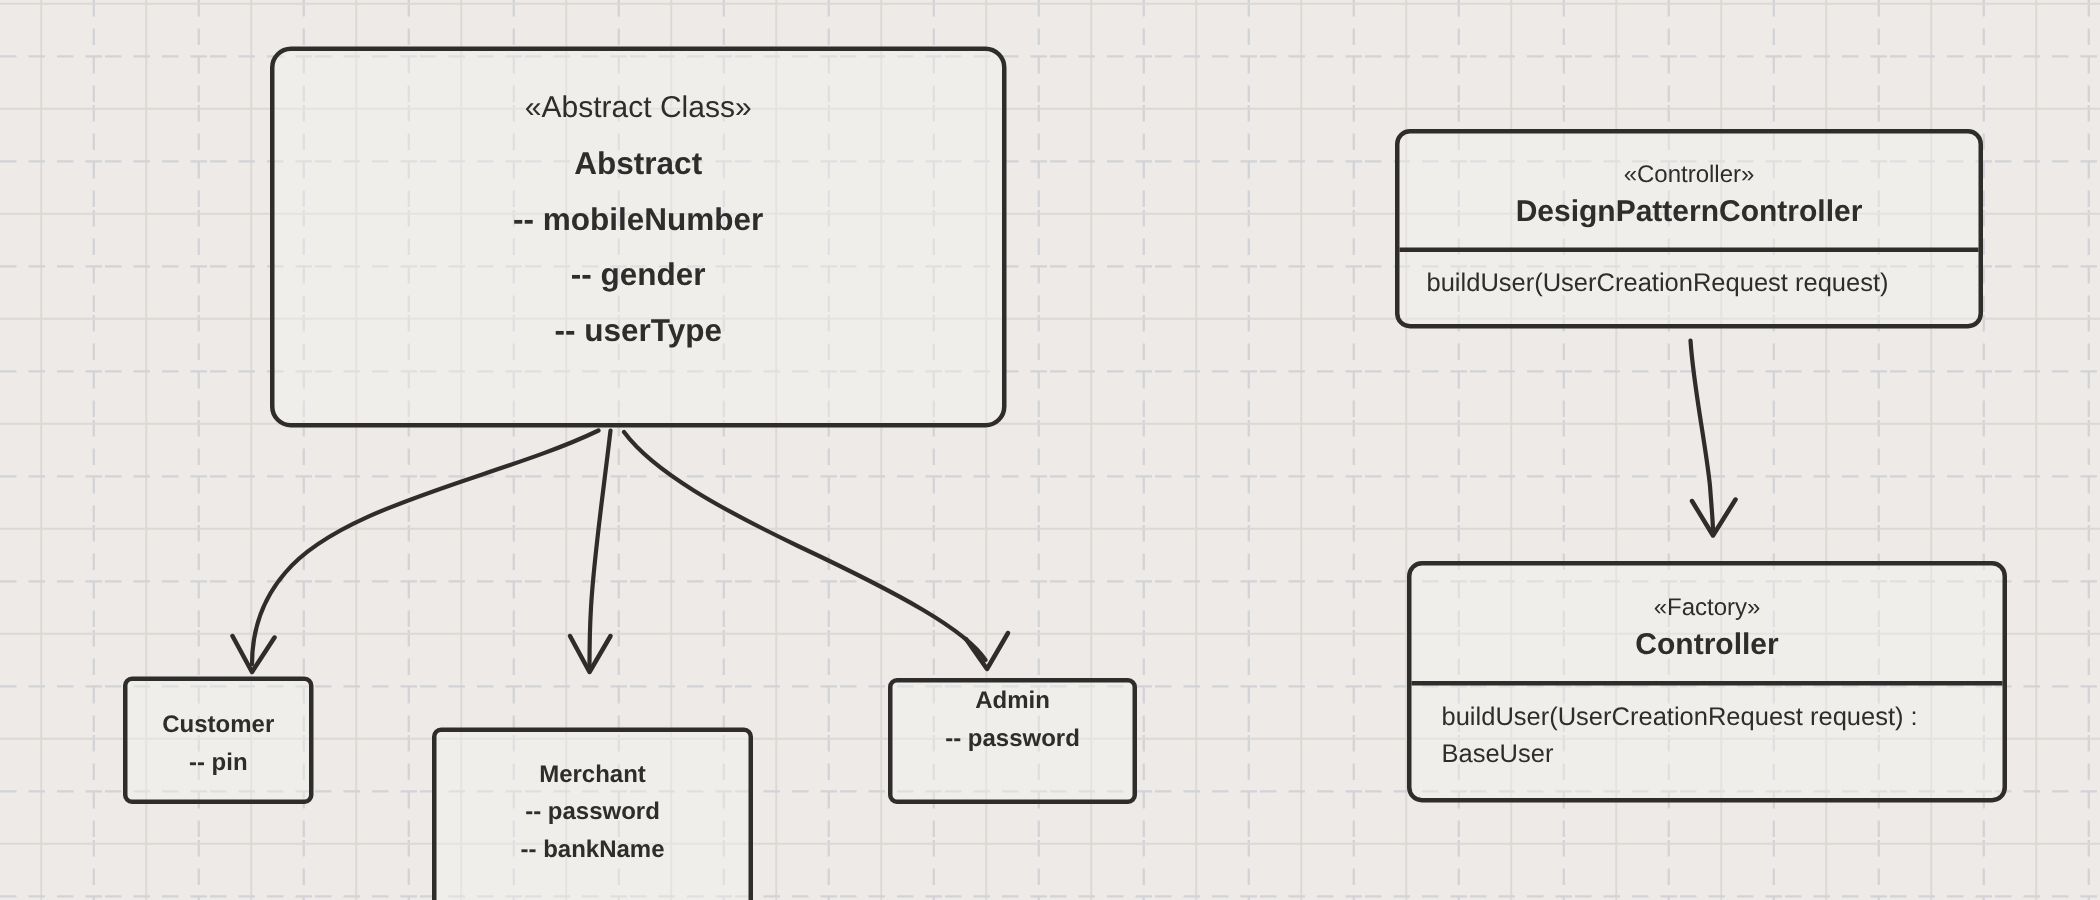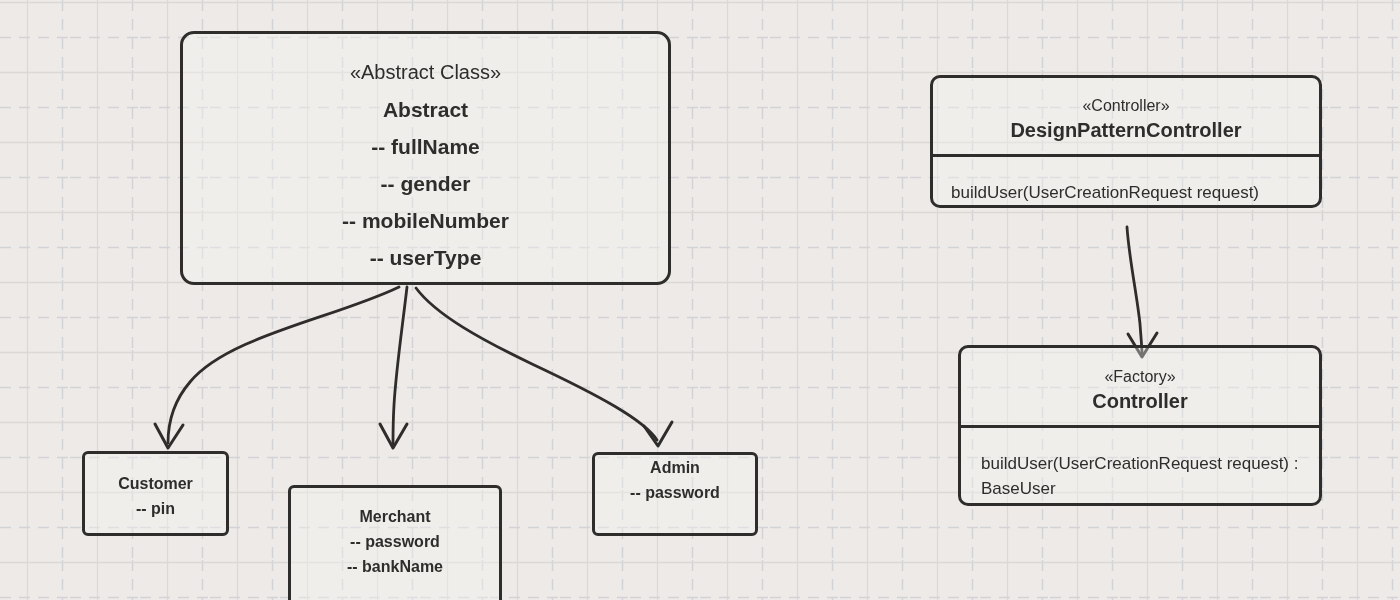--- a/index.html
+++ b/index.html
@@ -29,34 +29,34 @@
     text-align:center;
   }
   
   .base-user{left:180px;top:31px;width:491px;height:254px;border-radius:14px;padding-top:20px;}
   .base-user .line{line-height:37px;font-size:21px;font-weight:700;}
   .base-user .stereo{font-weight:400;font-size:20px;}
 
   
   .small-box{border-radius:6px;}
   .small-box .line{line-height:25px;font-size:16px;font-weight:700;}
-  .customer{left:82px;top:451px;width:147px;height:85px;padding-top:17px;}
+  .customer{left:82px;top:451px;width:127px;height:85px;padding-top:17px;}
   .merchant{left:288px;top:452px;width:214px;height:133px;padding-top:16px;margin-top:33px;}
   .admin{left:592px;top:452px;width:166px;height:84px;padding-top:0;}
 
   
   .comp-box{border-radius:10px;text-align:left;padding:0;}
-  .controller{left:930px;top:75px;width:392px;height:133px;}
-  .factory{left:938px;top:345px;width:364px;height:161px;margin-left:20px;}
+  .controller{left:930px;top:86px;width:392px;height:133px;}
+  .factory{left:938px;top:374px;width:400px;height:161px;}
   .comp-box .hdr{border-bottom:3px solid var(--ink);text-align:center;}
   .controller .hdr{height:79px;padding-top:15px;box-sizing:border-box;}
   .factory .hdr{height:80px;padding-top:16px;box-sizing:border-box;}
   .comp-box .stereo2{font-size:16px;font-weight:400;line-height:25px;}
   .comp-box .name2{font-size:20px;font-weight:700;line-height:25px;}
-  .comp-box .body2{padding:23px 12px 0 18px;}
+  .comp-box .body2{padding:8px 12px 0 18px;}
   .factory .body2{padding-left:20px;}
   .comp-box .method{font-size:17px;font-weight:400;line-height:25px;}
 </style>
 </head>
 <body>
 
 <svg class="layer" width="1400" height="600" viewBox="0 0 1400 600">
   <defs>
     <pattern id="gridpat" width="70" height="70" patternUnits="userSpaceOnUse">
       <line class="grid-solid" x1="27.5" y1="0" x2="27.5" y2="70"></line>
@@ -76,23 +76,22 @@
   <path class="edge" d="M 416 288 C 436 315, 482 340, 532 364 C 600 396, 644 420, 657 440"></path>
   <path class="head" d="M 644 426 L 658 446 L 672 422"></path>
 
   <path class="edge" d="M 1127 227 C 1129 258, 1137 295, 1140 324 C 1141 338, 1142 348, 1142 354"></path>
   <path class="head" d="M 1128 334 L 1142 357 L 1157 333"></path>
 </svg>
 
 <div class="uml-box base-user">
   <div class="line stereo">«Abstract Class»</div>
   <div class="line name">Abstract</div>
-  <div class="line attr">-- fullName</div>
+  <div class="line attr">-- mobileNumber</div>
   <div class="line attr">-- gender</div>
-  <div class="line attr">-- mobileNumber</div>
   <div class="line attr">-- userType</div>
 </div>
 
 <div class="uml-box small-box customer">
   <div class="line name">Customer</div>
   <div class="line attr">-- pin</div>
 </div>
 
 <div class="uml-box small-box merchant">
   <div class="line name">Merchant</div>

